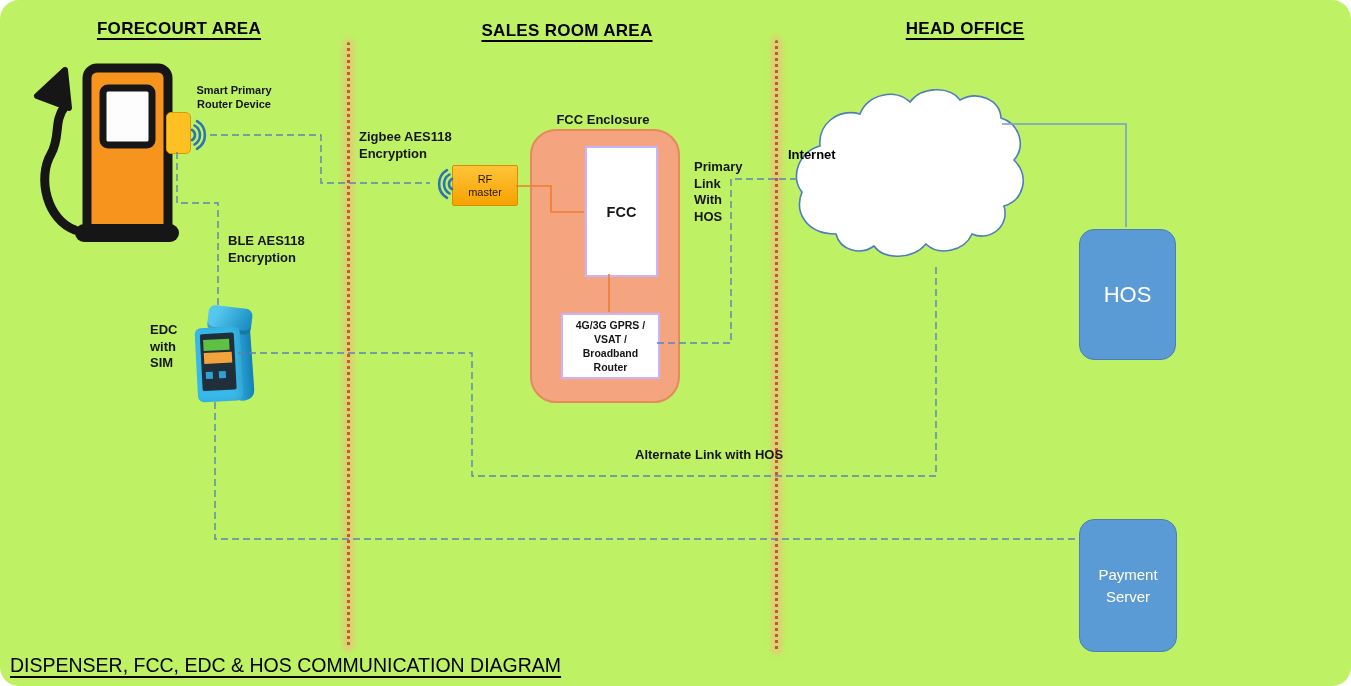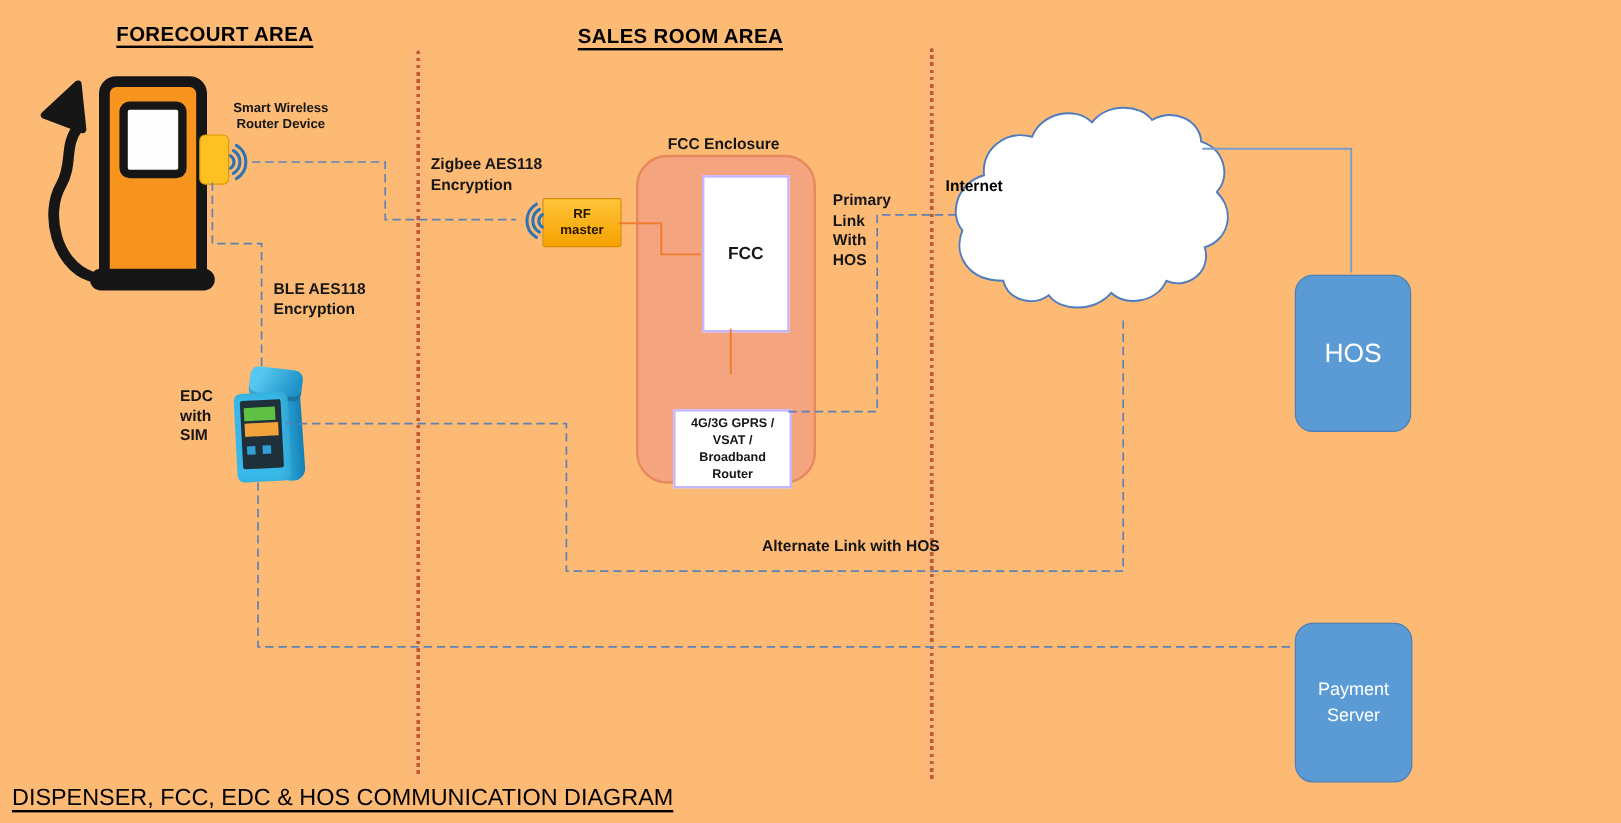--- a/index.html
+++ b/index.html
@@ -1,17 +1,17 @@
 <!DOCTYPE html>
 <html><head>
 <meta charset="utf-8">
 <style>
   html,body{margin:0;padding:0;background:#fff;}
-  .canvas{position:relative;width:1351px;height:686px;background:#fdba74;overflow:hidden;
-          font-family:"Liberation Sans",sans-serif;color:#111;}
+  .canvas{position:relative;width:1351px;height:686px;background:#bef264;overflow:hidden;
+          font-family:"Liberation Sans",sans-serif;color:#111;border-radius:19px;}
   
   .sep{position:absolute;width:3px;border-radius:2px;
        background:repeating-linear-gradient(to bottom, rgba(190,85,40,.95) 0 3px, rgba(248,180,130,.45) 3px 6px);
        box-shadow:0 0 6px 3px rgba(247,180,130,.75);}
   
   .area-title{position:absolute;font-weight:bold;font-size:17px;letter-spacing:.3px;
        text-decoration:underline;text-decoration-thickness:2px;text-underline-offset:4px;
        text-align:center;white-space:nowrap;color:#000;}
   .footer-title{position:absolute;left:10px;top:654px;font-weight:normal;font-size:19.5px;
        text-decoration:underline;text-decoration-thickness:2px;text-underline-offset:4px;
@@ -20,21 +20,21 @@
   .lbl{position:absolute;font-weight:bold;color:#161616;white-space:nowrap;z-index:6;}
   .lbl div{white-space:nowrap;}
   
   .enclosure{position:absolute;left:530px;top:129px;width:146px;height:270px;border-radius:26px;
        background:#F4A47F;border:2px solid #E6895C;z-index:2;}
   .whitebox{position:absolute;background:#fff;border:2px solid #c4b5fd;z-index:3;
        display:flex;align-items:center;justify-content:center;text-align:center;font-weight:bold;color:#161616;}
   .rfbox{position:absolute;left:452px;top:165px;width:64px;height:39px;z-index:3;border-radius:2px;
        background:linear-gradient(180deg,#FFC43A 0%,#F6A200 100%);border:1px solid #D98E00;
        display:flex;flex-direction:column;align-items:center;justify-content:center;
-       font-weight:bold;font-size:11px;line-height:13px;color:#241500;text-align:center;}
+       font-weight:normal;font-size:11px;line-height:13px;color:#241500;text-align:center;}
   .gateway{position:absolute;left:166px;top:112px;width:23px;height:40px;border-radius:5px;
        background:#FFC024;border:1.5px solid #D99C00;z-index:3;}
   .bluebox{position:absolute;background:#5B9BD5;border:1.5px solid #4A7FB8;border-radius:15px;z-index:3;
        display:flex;align-items:center;justify-content:center;color:#fff;text-align:center;}
   .cloud-wrap{position:absolute;left:788px;top:86px;width:240px;height:188px;z-index:2;}
   .cloud-text{position:absolute;left:0;right:0;top:55px;text-align:left;font-size:13px;
        line-height:28px;color:#000;z-index:3;font-weight:bold;}
   .overlay{position:absolute;left:0;top:0;z-index:5;pointer-events:none;}
   .dash{stroke:#5E82B5;stroke-width:1.4;fill:none;stroke-dasharray:7 4;}
   .solidline{stroke:#7A9CCB;stroke-width:1.6;fill:none;}
@@ -60,34 +60,35 @@
 </head>
 <body>
 
 <div class="canvas">
 
   <div class="sep" style="left:347px;top:42px;height:606px;"></div>
   <div class="sep" style="left:775px;top:40px;height:611px;"></div>
 
   <div class="area-title" style="left:79px;top:19px;width:200px;">FORECOURT AREA</div>
   <div class="area-title" style="left:467px;top:21px;width:200px;">SALES ROOM AREA</div>
+  <div class="area-title" style="left:865px;top:19px;width:200px;">HEAD OFFICE</div>
 
   <div class="pump">
     <svg width="165" height="190" viewBox="0 0 165 190">
       <path d="M50,172 C22,162 12,120 26,96 C36,78 28,64 40,48" stroke="#161616" stroke-width="9" fill="none" stroke-linecap="round"></path>
       <polygon points="40,12 12,38 44,50" fill="#161616" stroke="#161616" stroke-width="6" stroke-linejoin="round"></polygon>
       <rect x="62" y="10" width="81" height="168" rx="10" fill="#F7941E" stroke="#161616" stroke-width="9"></rect>
       <rect x="78" y="30" width="49" height="57" rx="5" fill="#FDFDFD" stroke="#161616" stroke-width="7"></rect>
       <rect x="50" y="166" width="104" height="18" rx="9" fill="#161616"></rect>
     </svg>
   </div>
 
   <div class="gateway"></div>
   <div class="lbl" style="left:185px;top:83px;width:98px;text-align:center;font-size:11px;line-height:14px;">
-    <div>Smart Wireless</div>
+    <div>Smart Primary</div>
     <div>Router Device</div>
   </div>
 
   <div class="edc">
     <div class="edc-spine"></div>
     <div class="edc-cap"></div>
     <div class="edc-body">
       <div class="edc-screen">
         <div class="edc-green"></div>
         <div class="edc-orange"></div>
@@ -100,21 +101,21 @@
     <div>EDC</div>
     <div>with</div>
     <div>SIM</div>
   </div>
 
   <div class="lbl" style="left:530px;top:112px;width:146px;text-align:center;font-size:13px;">FCC Enclosure</div>
   <div class="enclosure"></div>
   <div class="whitebox" style="left:585px;top:146px;width:69px;height:127px;font-size:14.5px;">
     <span>FCC</span>
   </div>
-  <div class="whitebox" style="left:561px;top:313px;width:95px;height:62px;font-size:10.5px;line-height:14px;margin-top:28px;">
+  <div class="whitebox" style="left:561px;top:313px;width:95px;height:62px;font-size:10.5px;line-height:14px;">
     <div>
       <div>4G/3G GPRS /</div>
       <div>VSAT /</div>
       <div>Broadband</div>
       <div>Router</div>
     </div>
   </div>
 
   <div class="rfbox">
     <div>RF</div>

